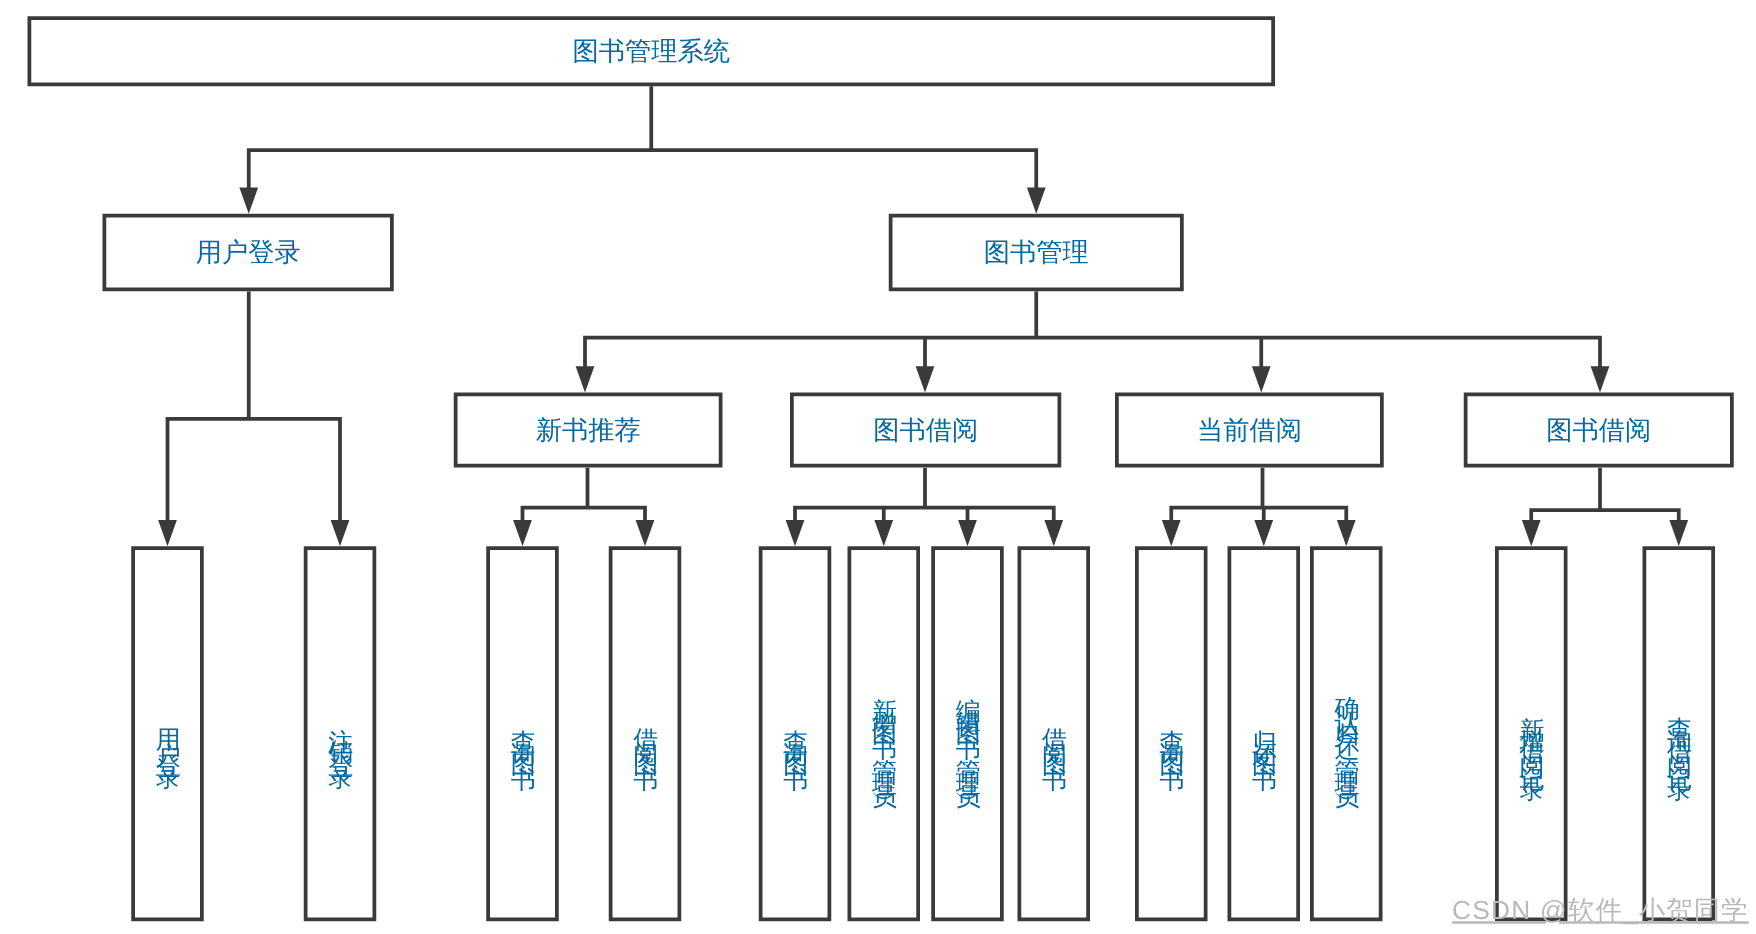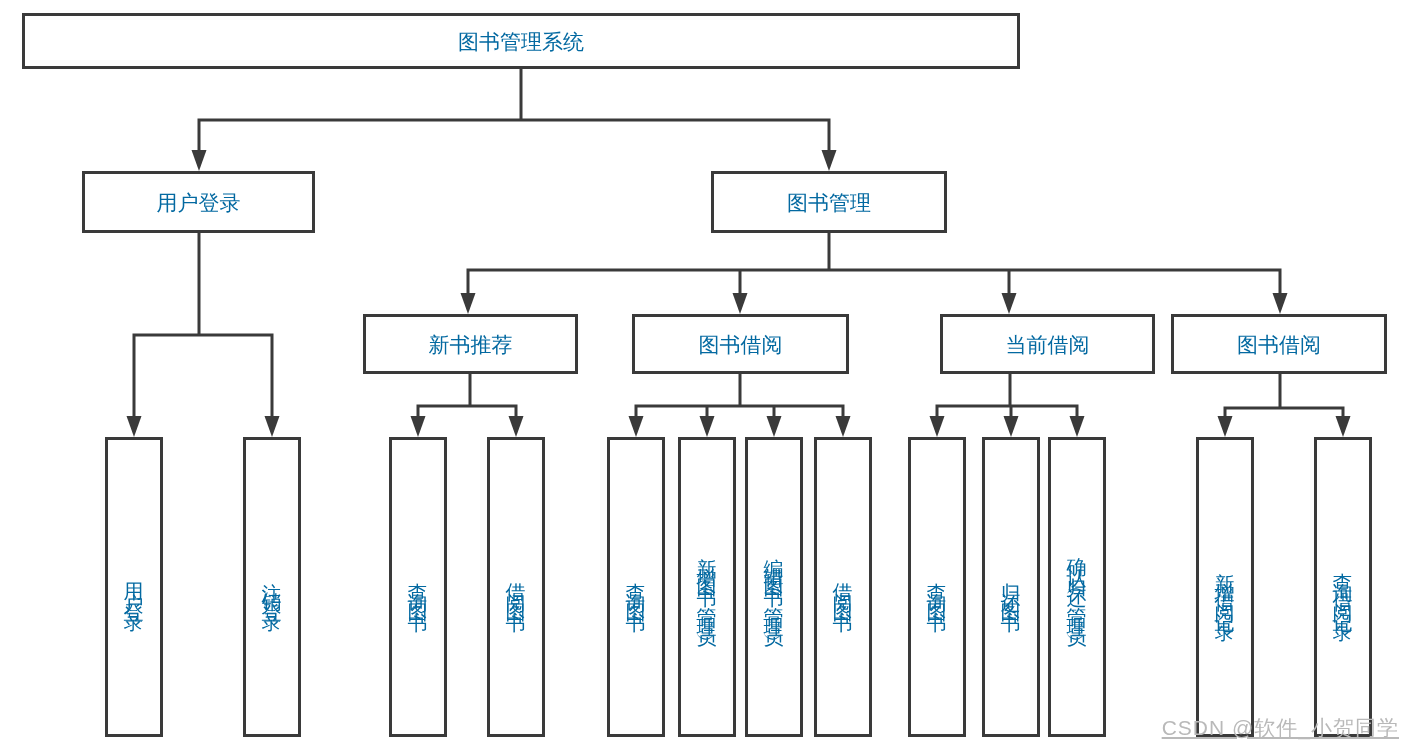--- a/index.html
+++ b/index.html
@@ -128,21 +128,21 @@
   <div class="box" style="left:711px;top:171px;width:236px;height:62px">
     <span>图书管理</span>
   </div>
 
   <div class="box" style="left:363px;top:314px;width:215px;height:60px">
     <span>新书推荐</span>
   </div>
   <div class="box" style="left:632px;top:314px;width:217px;height:60px">
     <span>图书借阅</span>
   </div>
-  <div class="box" style="left:940px;top:314px;width:215px;height:60px">
+  <div class="box" style="left:892px;top:314px;width:215px;height:60px">
     <span>当前借阅</span>
   </div>
   <div class="box" style="left:1171px;top:314px;width:216px;height:60px">
     <span>图书借阅</span>
   </div>
 
   <div class="box leaf" style="left:105px;top:437px;width:58px;height:300px">
     <span>用户登录</span>
   </div>
   <div class="box leaf" style="left:243px;top:437px;width:58px;height:300px">

